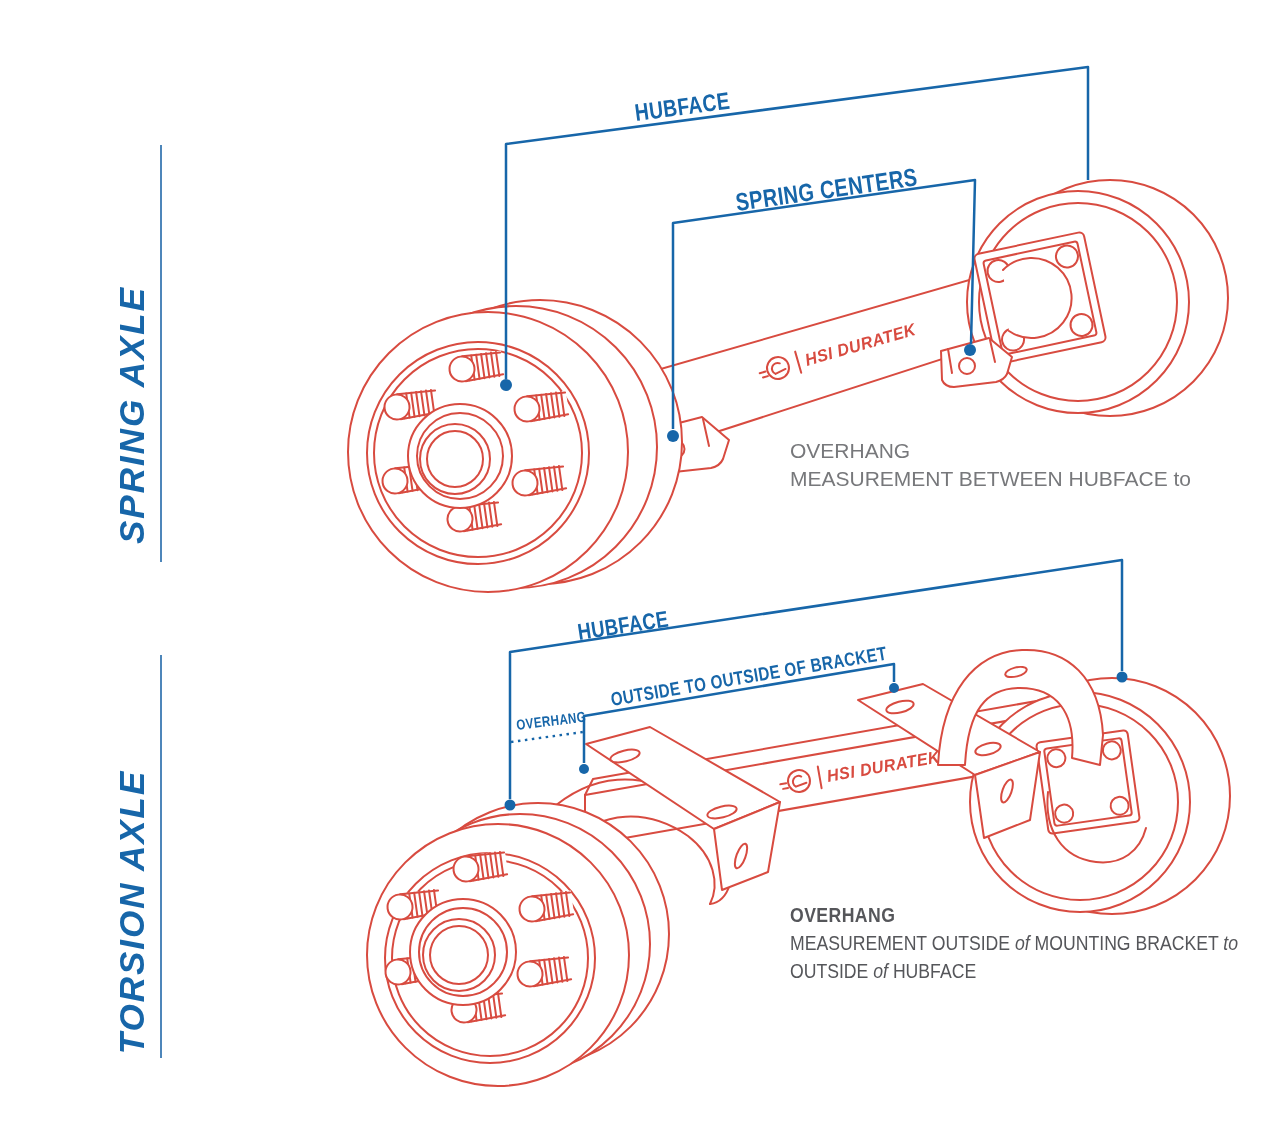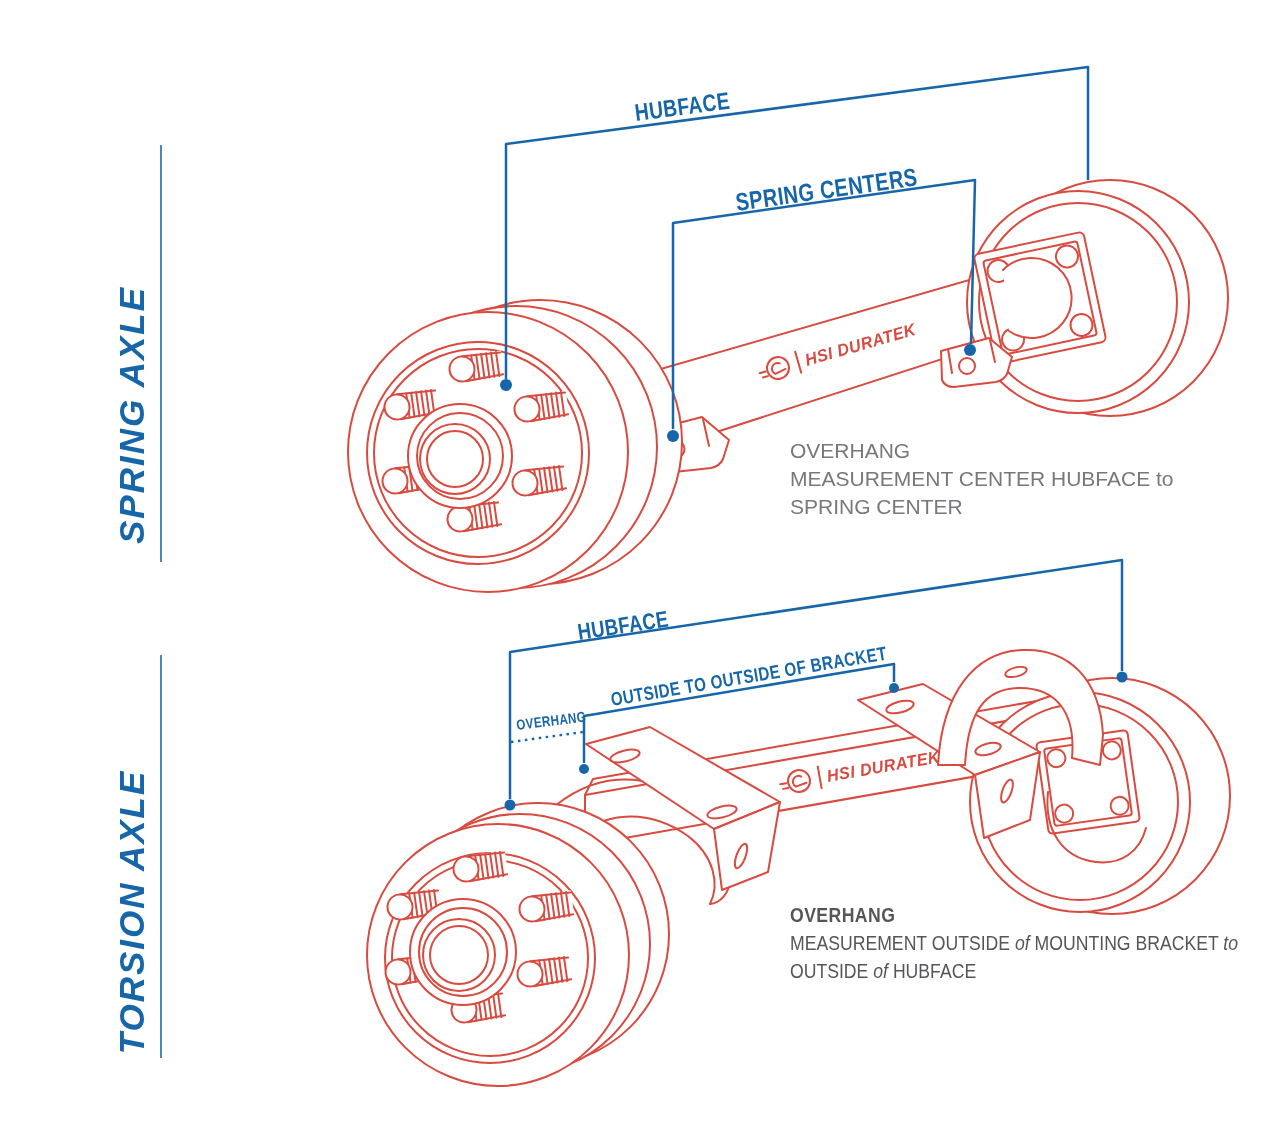--- a/index.html
+++ b/index.html
@@ -233,22 +233,21 @@
         <path d="M 511,742 L 583,732" stroke-width="2.4" stroke-dasharray="2.5 4.5"></path>
         <g transform="translate(517,730) rotate(-7)">
           <text class="dim-label" font-size="14.5" stroke="none" transform="scale(0.8,1)">OVERHANG</text>
         </g>
       </g>
     </g>
   </svg>
 
   <div class="note" id="spring-note">
     <div>OVERHANG</div>
-    <div>MEASUREMENT CENTER HUBFACE to</div>
-    <div>SPRING CENTER</div>
+    <div>MEASUREMENT BETWEEN HUBFACE to</div>
   </div>
 
   <div class="note" id="torsion-note">
     <div class="line title">OVERHANG</div>
     <div class="line"><span>MEASUREMENT OUTSIDE </span><span class="it">of</span><span> MOUNTING BRACKET </span><span class="it">to</span></div>
     <div class="line"><span>OUTSIDE </span><span class="it">of</span><span> HUBFACE</span></div>
   </div>
 
 </div>
 

